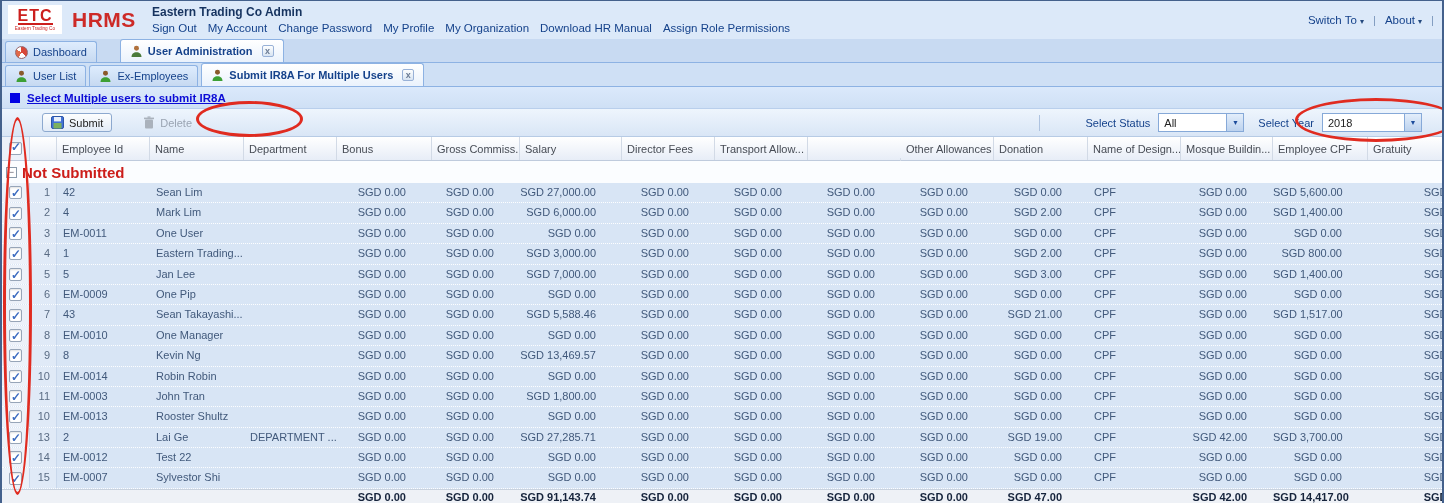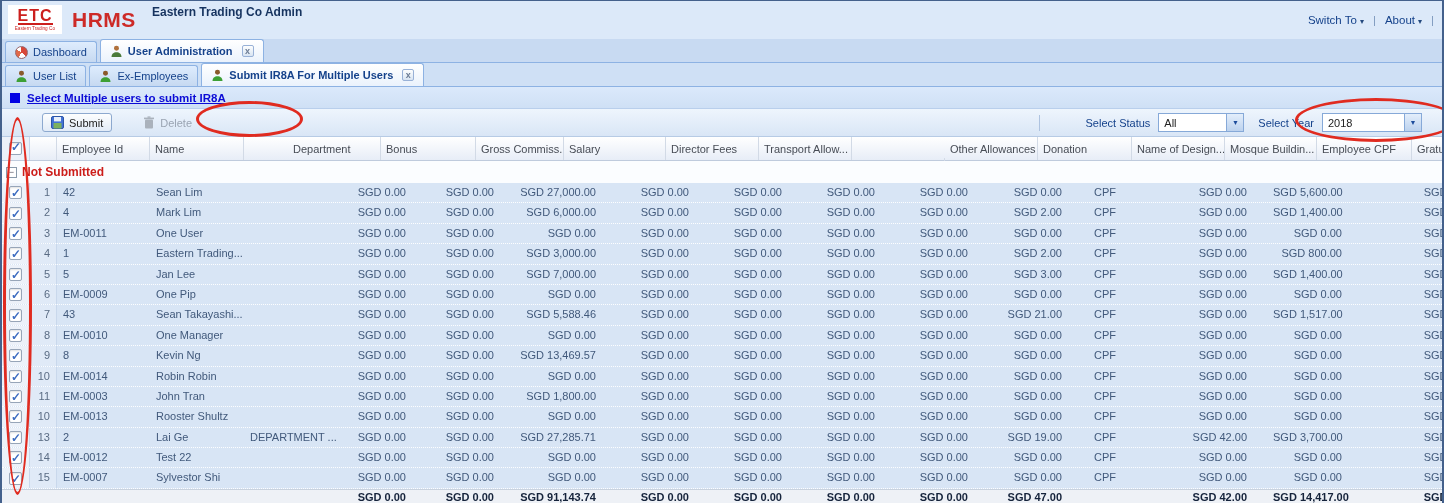--- a/index.html
+++ b/index.html
@@ -20,21 +20,21 @@
   .org{position:absolute;left:150px;top:4px;}
   .org-name{font-size:12px;font-weight:bold;color:#16335f;}
   .top-links{display:flex;gap:11px;font-size:11.5px;color:var(--link-navy);margin-top:3px;white-space:nowrap;}
   .top-links span{cursor:pointer;}
   .top-right{position:absolute;right:8px;top:13px;display:flex;gap:9px;align-items:center;font-size:11.5px;color:var(--link-navy);}
   .caret{font-size:8px;color:#24497e;margin-left:3px;}
   .sep{color:#7d98bd;}
   
   .tabrow{position:absolute;left:0;width:100%;display:flex;align-items:flex-end;padding-left:3px;
     background:#c8daf2;border-bottom:1px solid #8db2e3;}
-  .tabrow1{top:38px;height:24px;}
+  .tabrow1{top:38px;height:24px;gap:20px;}
   .tabrow2{top:62px;height:24px;background:#cfe0f5;}
   .tab{height:21px;display:flex;align-items:center;gap:5px;padding:0 9px;margin-right:3px;
     border:1px solid #8db2e3;border-bottom:none;border-radius:3px 3px 0 0;
     background:linear-gradient(#deecfd,#c6d9f1);color:var(--link-navy);font-size:11px;white-space:nowrap;cursor:pointer;}
   .tab.active{height:23px;background:linear-gradient(#ffffff,#eaf2fc);font-weight:bold;}
   .dash-icon{width:13px;height:13px;border-radius:50%;border:1px solid #96656a;
     background:conic-gradient(#d8483a 0 130deg,#fdfdfd 130deg 210deg,#e06a4a 210deg 300deg,#fff 300deg);}
   .person-icon{width:13px;height:13px;display:block;}
   .close-box{width:12px;height:12px;margin-left:4px;border:1px solid #98b1d7;border-radius:2px;
     background:linear-gradient(#fdfefe,#d8e4f2);font-size:9px;line-height:10px;color:#6b7b94;text-align:center;cursor:pointer;}
@@ -68,21 +68,21 @@
   .trigger span{font-size:7px;color:#1c4c9c;line-height:1;}
   
   .grid-header{position:absolute;left:0;top:136px;height:24px;display:flex;width:1500px;
     background:linear-gradient(#ffffff,#e7edf7);border-bottom:1px solid #bfcbdd;}
   .hcell{height:100%;border-right:1px solid #d2dae6;display:flex;align-items:center;padding:0 5px;
     font-size:11px;color:#474c55;white-space:nowrap;overflow:hidden;flex:none;cursor:pointer;}
   .grouprow{position:absolute;left:0;top:160px;width:100%;height:22px;display:flex;align-items:center;
     background:#fbfdff;padding-left:4px;}
   .collapse-box{width:11px;height:11px;border:1px solid #8899aa;background:#fff;font-size:9px;line-height:9px;
     text-align:center;color:#556;margin-right:5px;cursor:pointer;}
-  .group-label{font-size:12px;font-weight:bold;color:var(--group-red);}
+  .group-label{font-size:15px;font-weight:bold;color:var(--group-red);}
   .grid-body{position:absolute;left:0;top:182px;width:1500px;}
   .row{display:flex;height:20.4px;background:var(--row-selected);border-bottom:1px dotted #fdfeff;cursor:pointer;}
   .cell{height:100%;font-size:11px;color:#41597b;line-height:19px;white-space:nowrap;overflow:hidden;flex:none;}
   .cell.left{text-align:left;padding-left:6px;}
   .cell.right{text-align:right;padding-right:26px;}
   .cbcell{display:flex;align-items:center;justify-content:center;background:#ecf1f9;border-right:1px solid #c9d8ec;}
   .numcell{text-align:right;padding-right:6px;background:#e0eaf7;border-right:1px solid #c9d8ec;color:#5a6c84;}
   .checkbox{width:13px;height:13px;background:#fff;border:1px solid #97a5b8;border-radius:2px;position:relative;
     box-shadow:inset 0 1px 2px rgba(0,0,0,.12);cursor:pointer;flex:none;}
   .checkbox .tick{position:absolute;left:1px;top:-3px;font-size:12px;font-weight:bold;color:#3d6cc0;}
@@ -102,20 +102,29 @@
 <div class="screen">
 
   <div class="topbar">
     <div class="logo-box">
       <span class="logo-etc">ETC</span>
       <span class="logo-tag">Eastern Trading Co</span>
     </div>
     <div class="brand">HRMS</div>
     <div class="org">
       <div class="org-name">Eastern Trading Co Admin</div>
+      <div class="top-links">
+        <span>Sign Out</span>
+        <span>My Account</span>
+        <span>Change Password</span>
+        <span>My Profile</span>
+        <span>My Organization</span>
+        <span>Download HR Manual</span>
+        <span>Assign Role Permissions</span>
+      </div>
     </div>
     <div class="top-right">
       <span><span>Switch To</span><span class="caret">▾</span></span>
       <span class="sep">|</span>
       <span><span>About</span><span class="caret">▾</span></span>
       <span class="sep">|</span>
     </div>
   </div>
 
   <div class="tabrow tabrow1">
@@ -206,21 +215,21 @@
       </div>
       <div class="hcell" style="width: 27px;">
         <div class="hlabel"></div>
       </div>
       <div class="hcell" style="width: 93px;">
         <div class="hlabel">Employee Id</div>
       </div>
       <div class="hcell" style="width: 94px;">
         <div class="hlabel">Name</div>
       </div>
-      <div class="hcell" style="width: 93px; margin-left: 44px;">
+      <div class="hcell" style="width: 93px;">
         <div class="hlabel">Department</div>
       </div>
       <div class="hcell" style="width: 95px;">
         <div class="hlabel">Bonus</div>
       </div>
       <div class="hcell" style="width: 88px;">
         <div class="hlabel">Gross Commiss...</div>
       </div>
       <div class="hcell" style="width: 102px;">
         <div class="hlabel">Salary</div>

